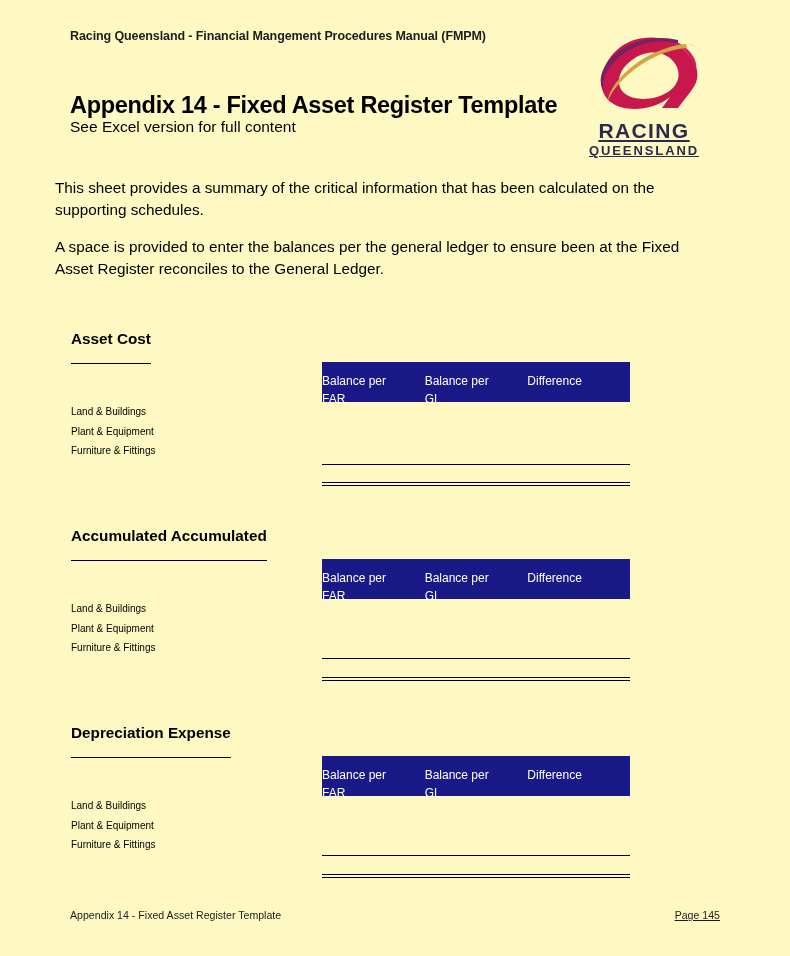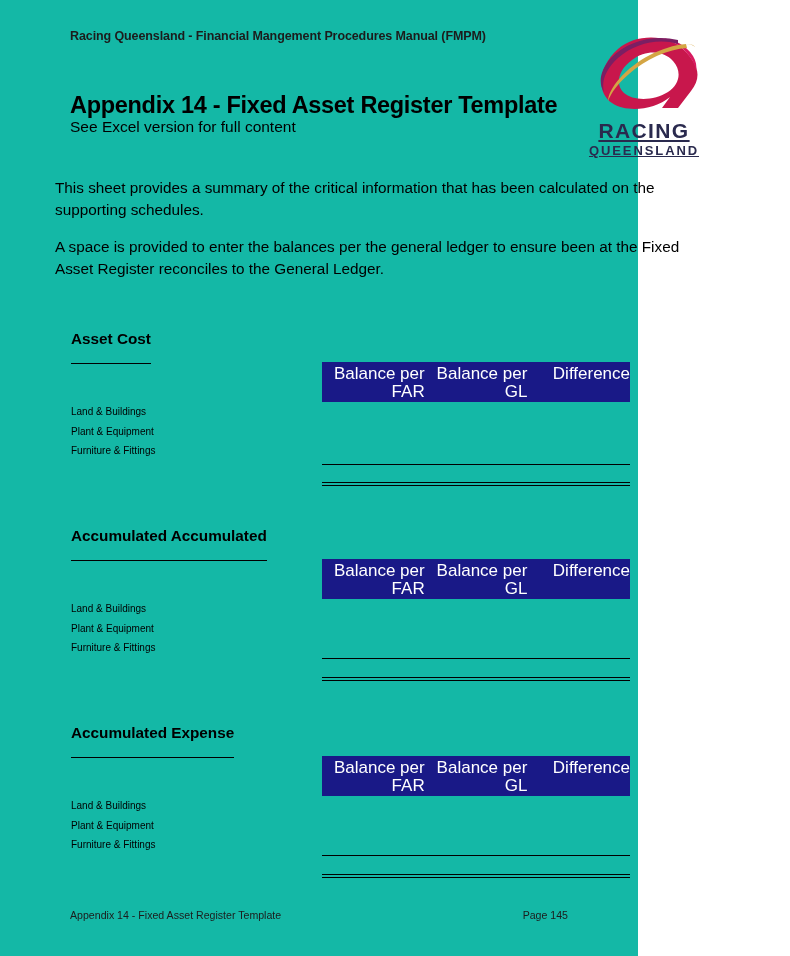--- a/index.html
+++ b/index.html
@@ -12,23 +12,23 @@
     height: 956px;
     position: relative;
     font-family: "Liberation Sans", sans-serif;
     color: #000000;
     overflow: hidden;
   }
 
   .page {
     position: absolute;
     left: 0; top: 0;
-    width: 638px;
+    width: 790px;
     height: 956px;
-    background: #14b8a6;
+    background: #fef9c3;
   }
 
   
   .doc-header {
     position: absolute;
     left: 70px;
     top: 29px;
     font-size: 12.5px;
     font-weight: bold;
     letter-spacing: -0.1px;
@@ -133,24 +133,24 @@
     left: 322px;
     top: 32px;
     width: 308px;
     height: 40px;
     background: #191987;
     display: flex;
   }
   .th {
     flex: 1 1 0;
     color: #ffffff;
-    font-size: 17px;
+    font-size: 12px;
     line-height: 18px;
-    text-align: right;
-    padding-top: 3px;
+    text-align: left;
+    padding-top: 10px;
     box-sizing: border-box;
   }
   .th span { display: block; }
   .th-l1 { }
   .th-l2 { }
 
   .row-labels {
     position: absolute;
     left: 71px;
     top: 72px;
@@ -185,20 +185,21 @@
     color: #1c1c1c;
     white-space: nowrap;
   }
   .doc-footer-right {
     position: absolute;
     right: 70px;
     top: 909px;
     font-size: 10.6px;
     color: #1c1c1c;
     white-space: nowrap;
+    text-decoration: underline;
   }
 </style>
 </head>
 <body>
 
 <div class="page">
 
   <div class="doc-header">Racing Queensland - Financial Mangement Procedures Manual (FMPM)</div>
 
   <div class="logo">
@@ -278,21 +279,21 @@
       <div class="row-label">Land &amp; Buildings</div>
       <div class="row-label">Plant &amp; Equipment</div>
       <div class="row-label">Furniture &amp; Fittings</div>
     </div>
 
     <div class="rule-single" style="top:131px;"></div>
     <div class="rule-double" style="top:150px;"></div>
   </div>
 
   <div class="section" style="top:724px;">
-    <div class="section-heading">Accumulated Expense</div>
+    <div class="section-heading">Depreciation Expense</div>
 
     <div class="table-head">
       <div class="th">
         <span class="th-l1">Balance per</span>
         <span class="th-l2">FAR</span>
       </div>
       <div class="th">
         <span class="th-l1">Balance per</span>
         <span class="th-l2">GL</span>
       </div>

